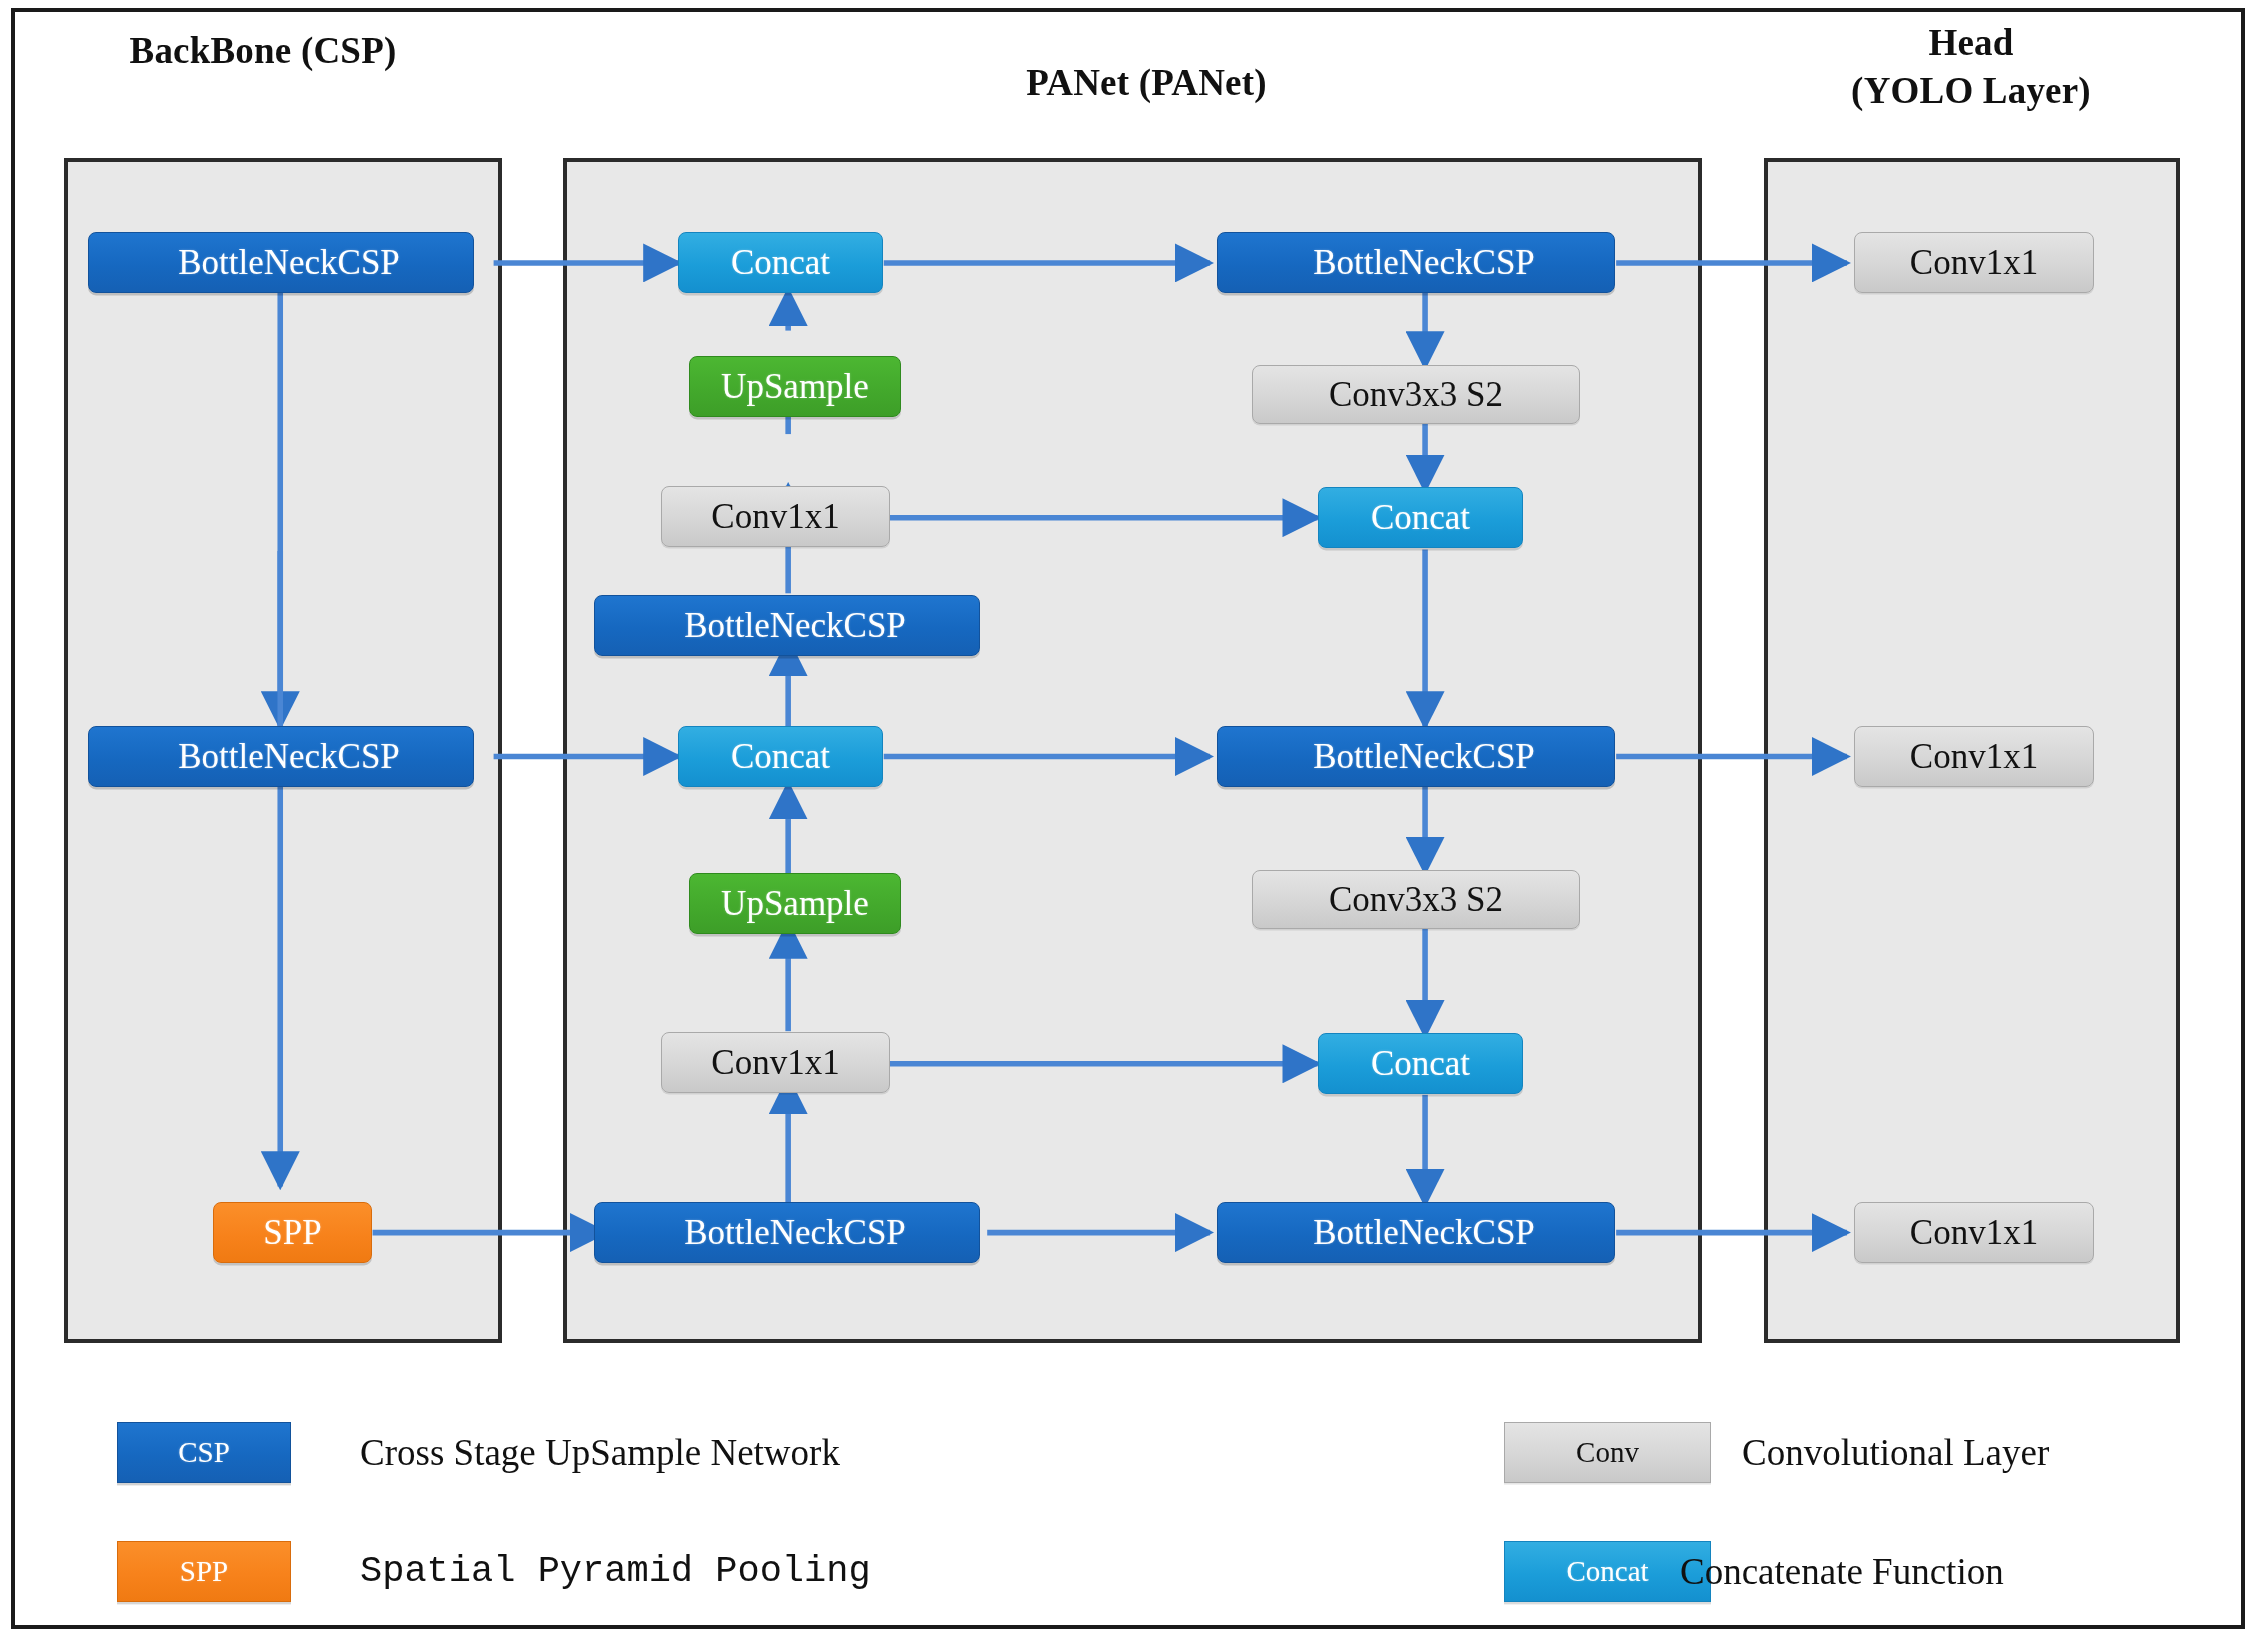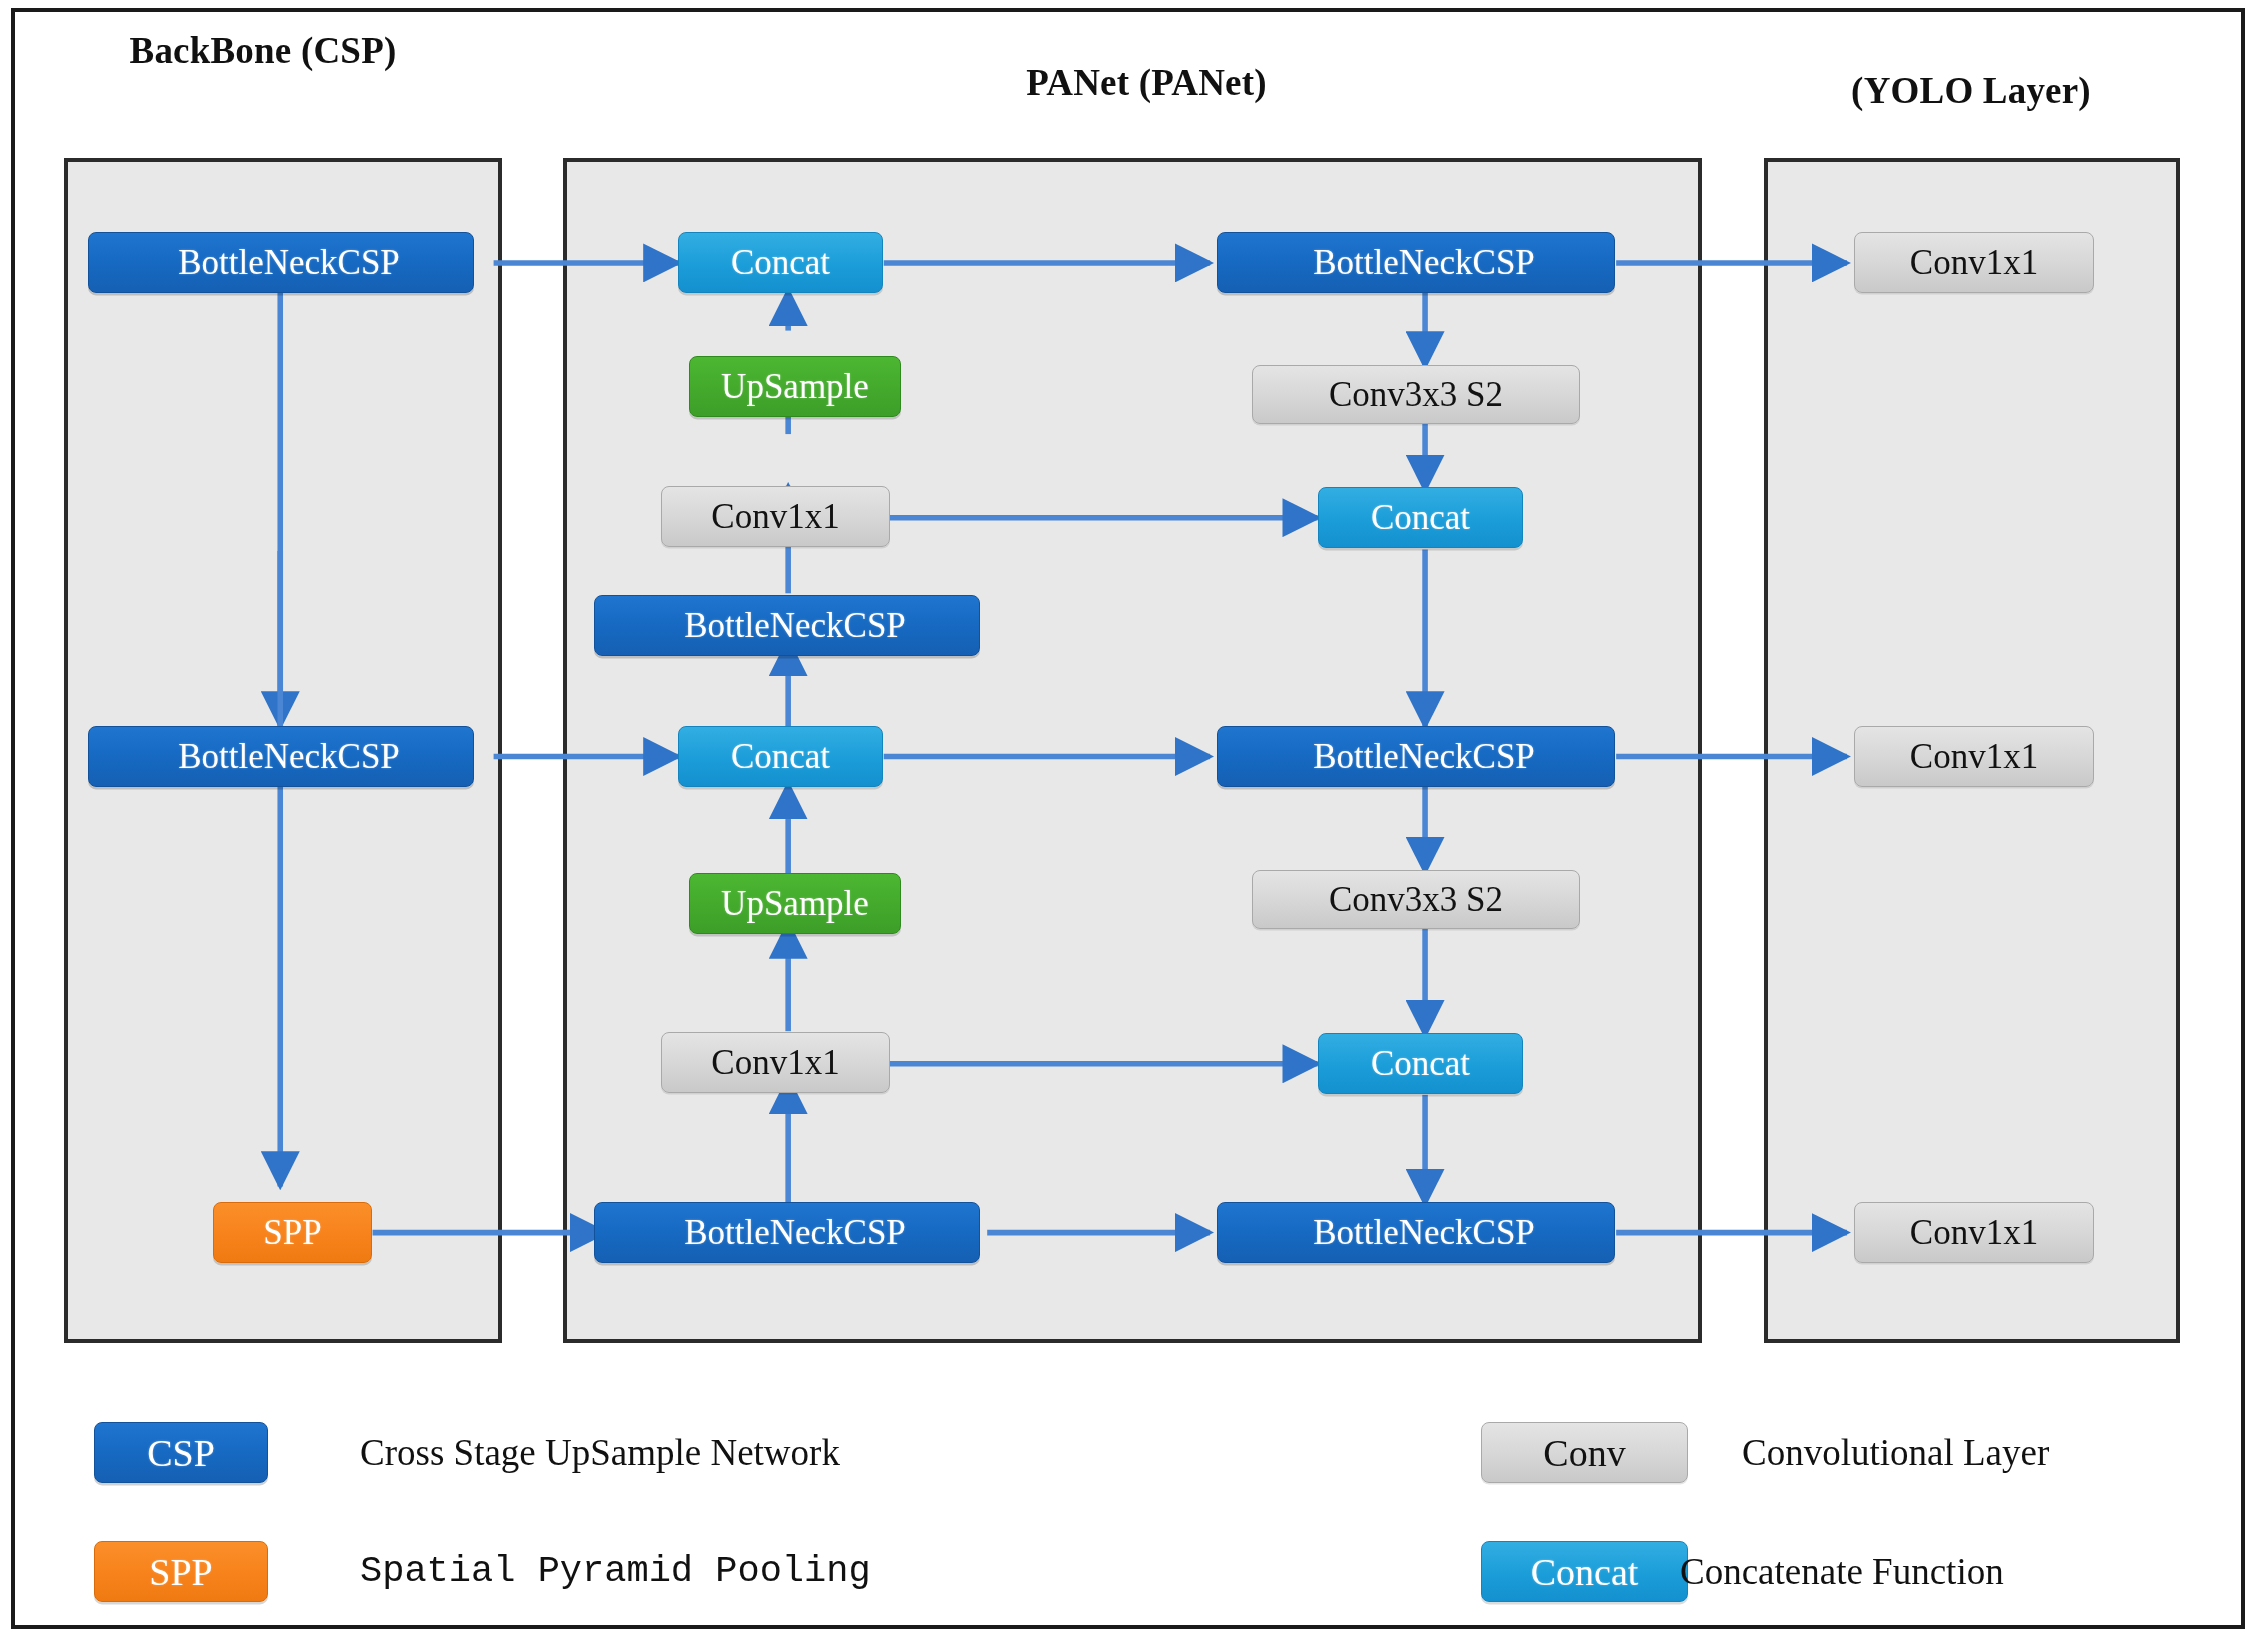--- a/index.html
+++ b/index.html
@@ -68,35 +68,36 @@
     text-shadow:0 0 2.4px rgba(255,255,255,.3);
   }
 
   
   #wires{position:absolute;left:0;top:0;width:2261px;height:1642px;pointer-events:none;}
 
   
   .legend-chip{
     position:absolute;box-sizing:border-box;
     display:flex;align-items:center;justify-content:center;
-    border-radius:8px;font-size:38px;line-height:1;white-space:nowrap;
+    border-radius:0;font-size:29px;line-height:1;white-space:nowrap;margin-left:23px;
   }
   .legend-text{
     position:absolute;color:#111;font-size:37px;line-height:1;white-space:nowrap;
     display:flex;align-items:center;
   }
 </style>
 </head>
 <body>
 
 <div id="root">
   <div class="outer-frame"></div>
 
   <div class="section-caption" style="left:64px;top:30px;width:398px;">BackBone (CSP)</div>
   <div class="section-caption" style="left:868px;top:62px;width:557px;">PANet (PANet)</div>
+  <div class="section-caption" style="left:1764px;top:22px;width:414px;">Head</div>
   <div class="section-caption" style="left:1764px;top:70px;width:414px;">(YOLO Layer)</div>
 
   <div class="panel" style="left:64px;top:158px;width:438px;height:1185px;"></div>
   <div class="panel" style="left:563px;top:158px;width:1139px;height:1185px;"></div>
   <div class="panel" style="left:1764px;top:158px;width:416px;height:1185px;"></div>
 
   <svg id="wires" viewBox="0 0 2840 2062" xmlns="http://www.w3.org/2000/svg">
     <defs>
       <marker id="ah" viewBox="0 0 10 10" refX="9" refY="5" markerWidth="7" markerHeight="7" orient="auto-start-reverse">
         <path d="M 0 0 L 10 5 L 0 10 z" fill="#2f74c8"></path>

